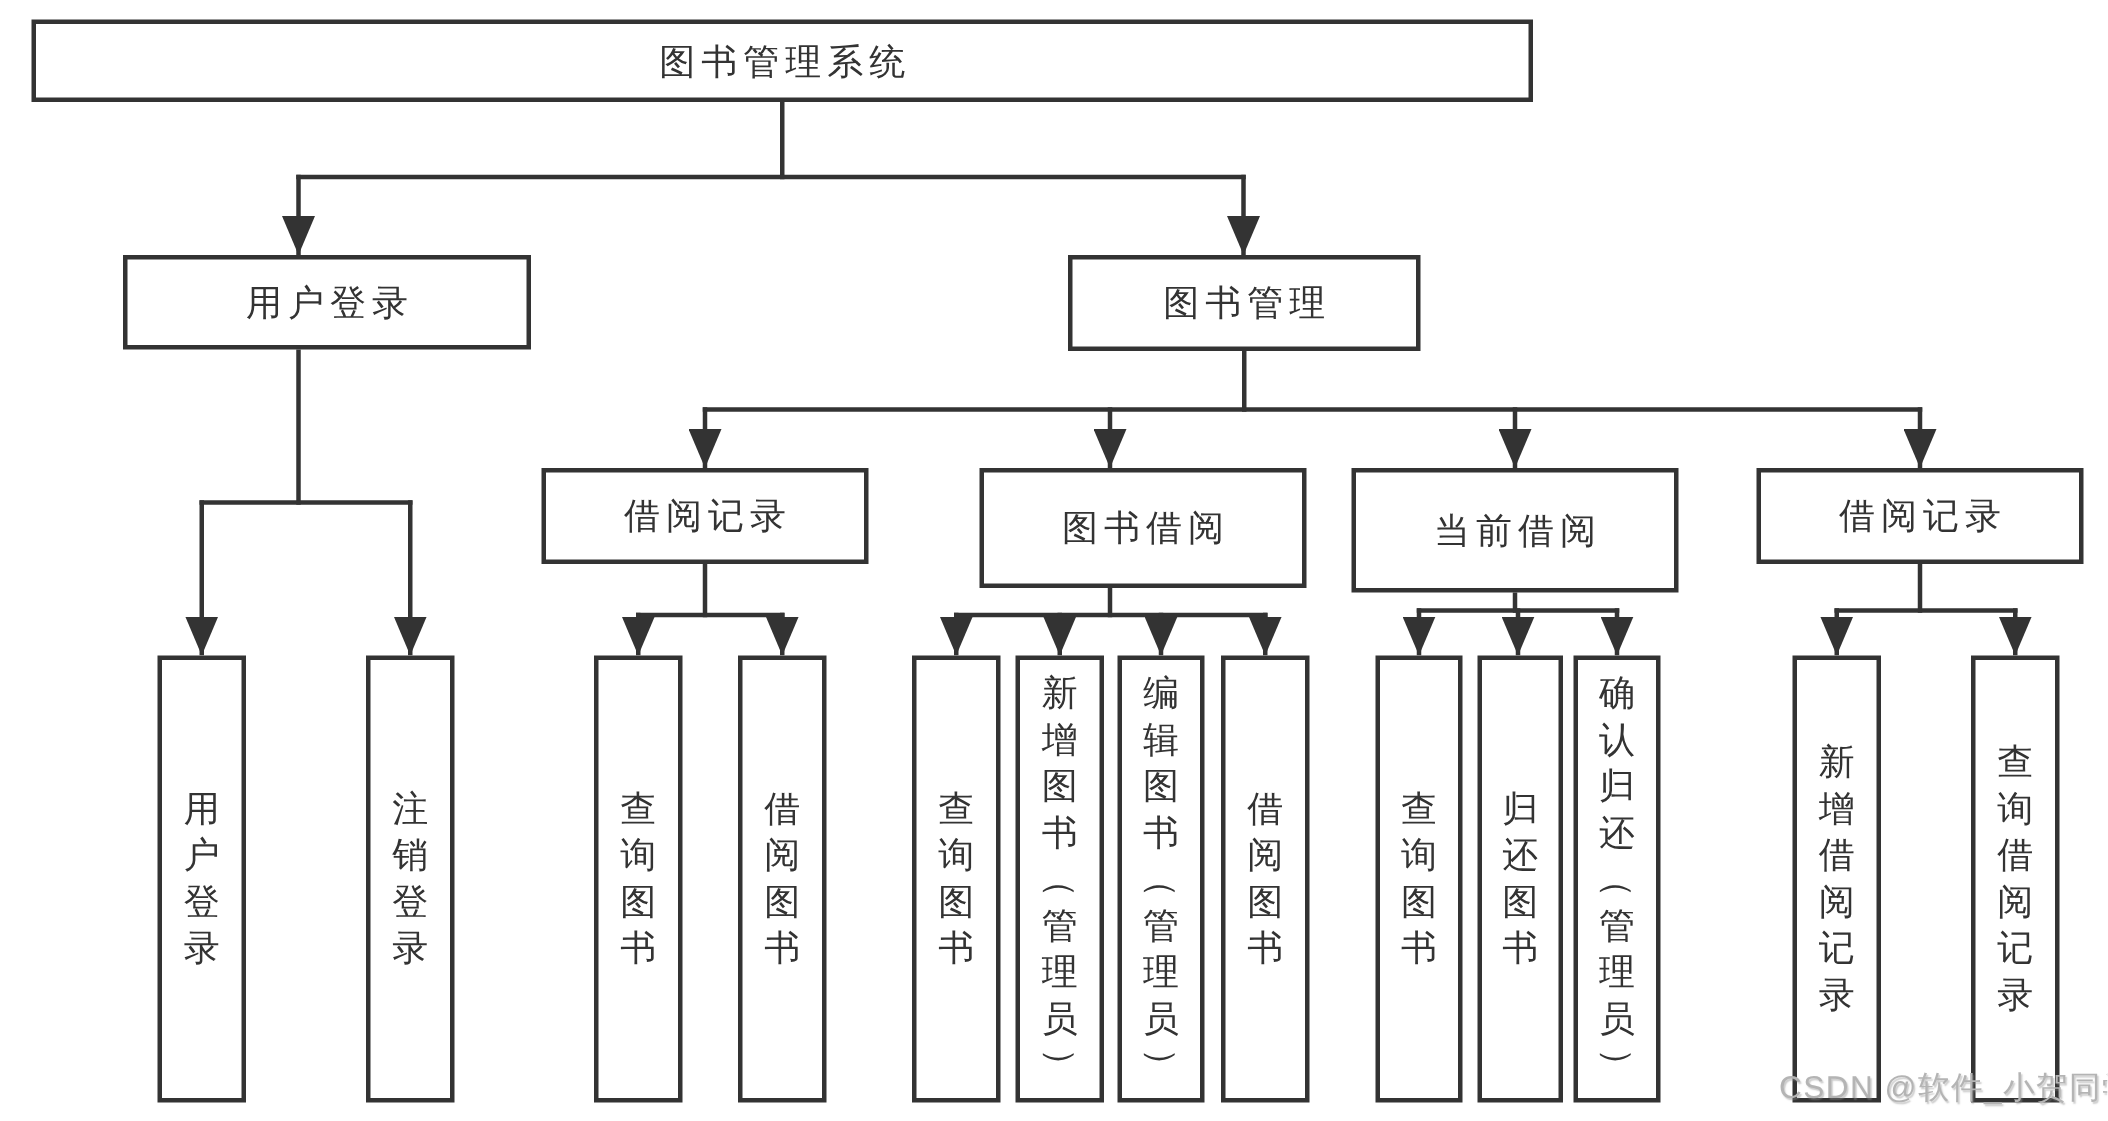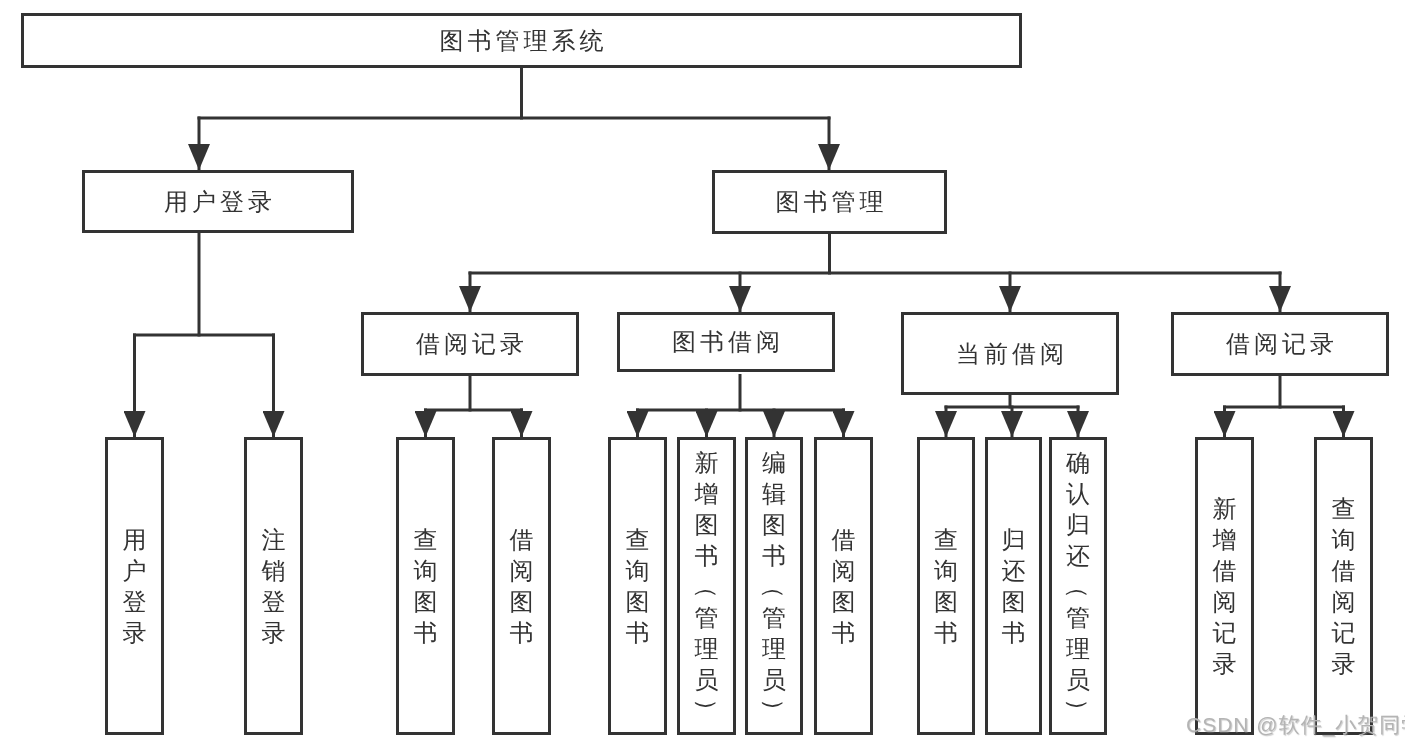--- a/index.html
+++ b/index.html
@@ -95,21 +95,21 @@
   <div class="box" style="left:82px;top:170px;width:272px;height:63px">
     <span class="hlabel">用户登录</span>
   </div>
   <div class="box" style="left:712px;top:170px;width:235px;height:64px">
     <span class="hlabel">图书管理</span>
   </div>
 
   <div class="box" style="left:361px;top:312px;width:218px;height:64px">
     <span class="hlabel">借阅记录</span>
   </div>
-  <div class="box" style="left:617px;top:312px;width:218px;height:60px">
+  <div class="box" style="left:653px;top:312px;width:218px;height:80px">
     <span class="hlabel">图书借阅</span>
   </div>
   <div class="box" style="left:901px;top:312px;width:218px;height:83px">
     <span class="hlabel">当前借阅</span>
   </div>
   <div class="box" style="left:1171px;top:312px;width:218px;height:64px">
     <span class="hlabel">借阅记录</span>
   </div>
 
   <div class="box vbox" style="left:105px;width:59px">

